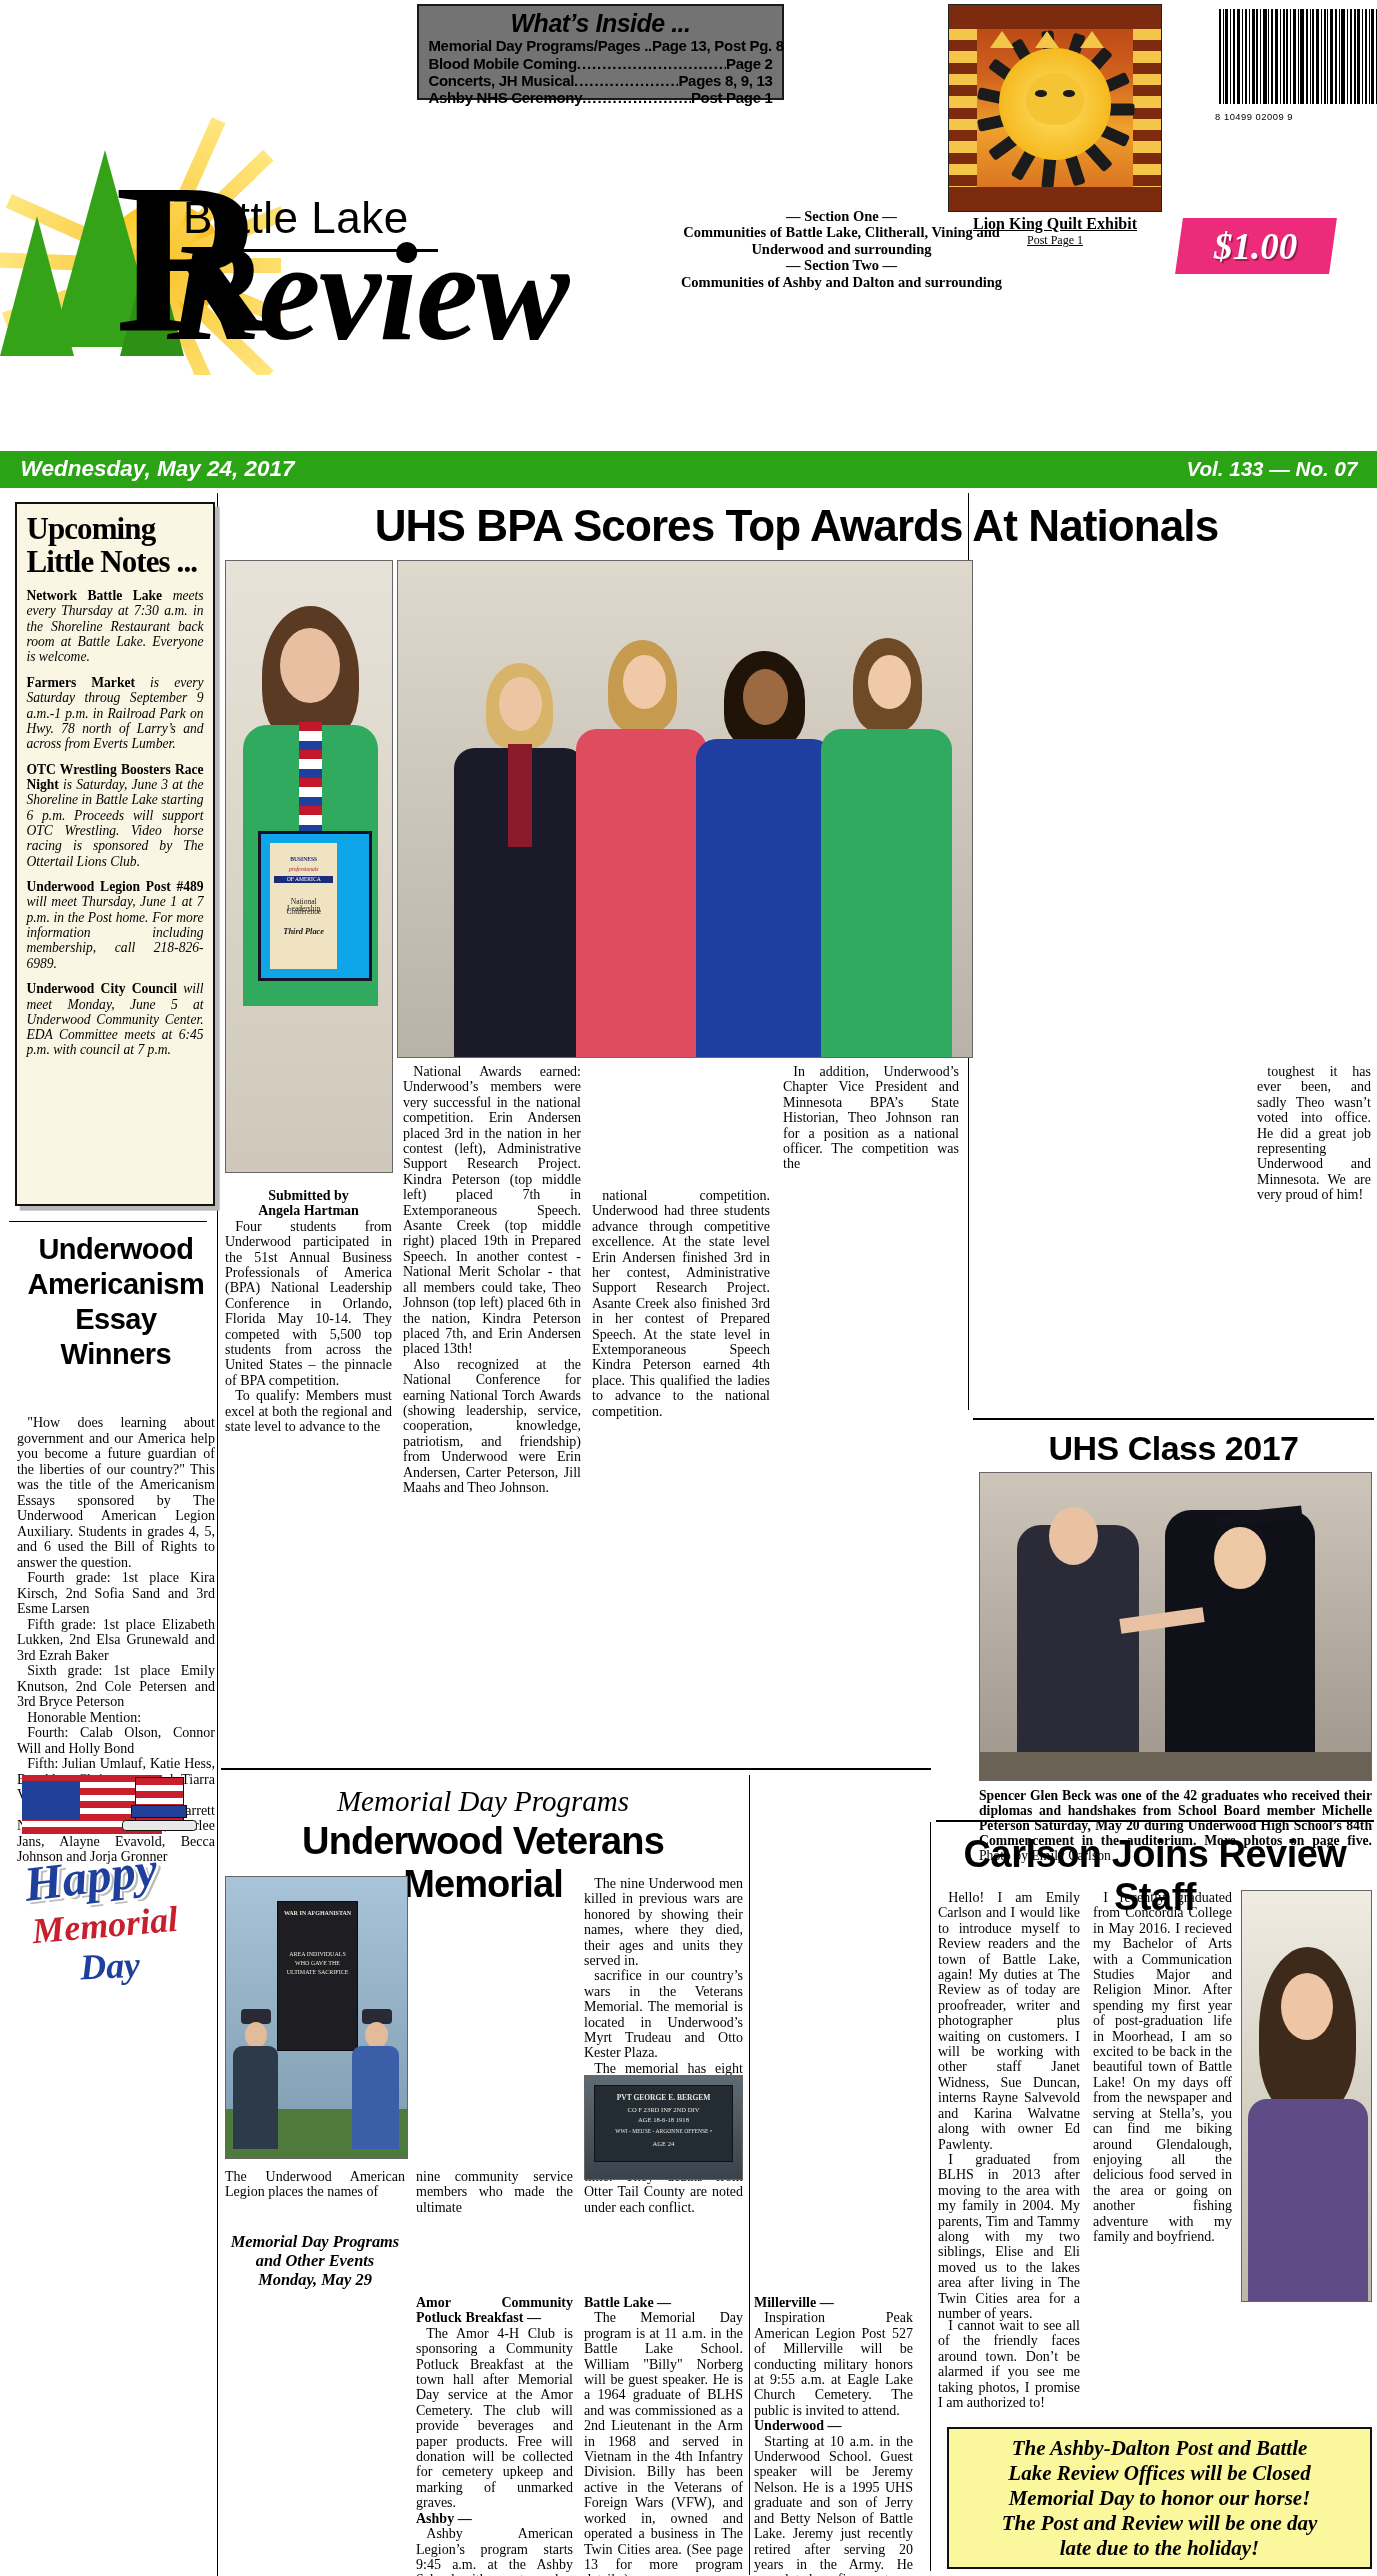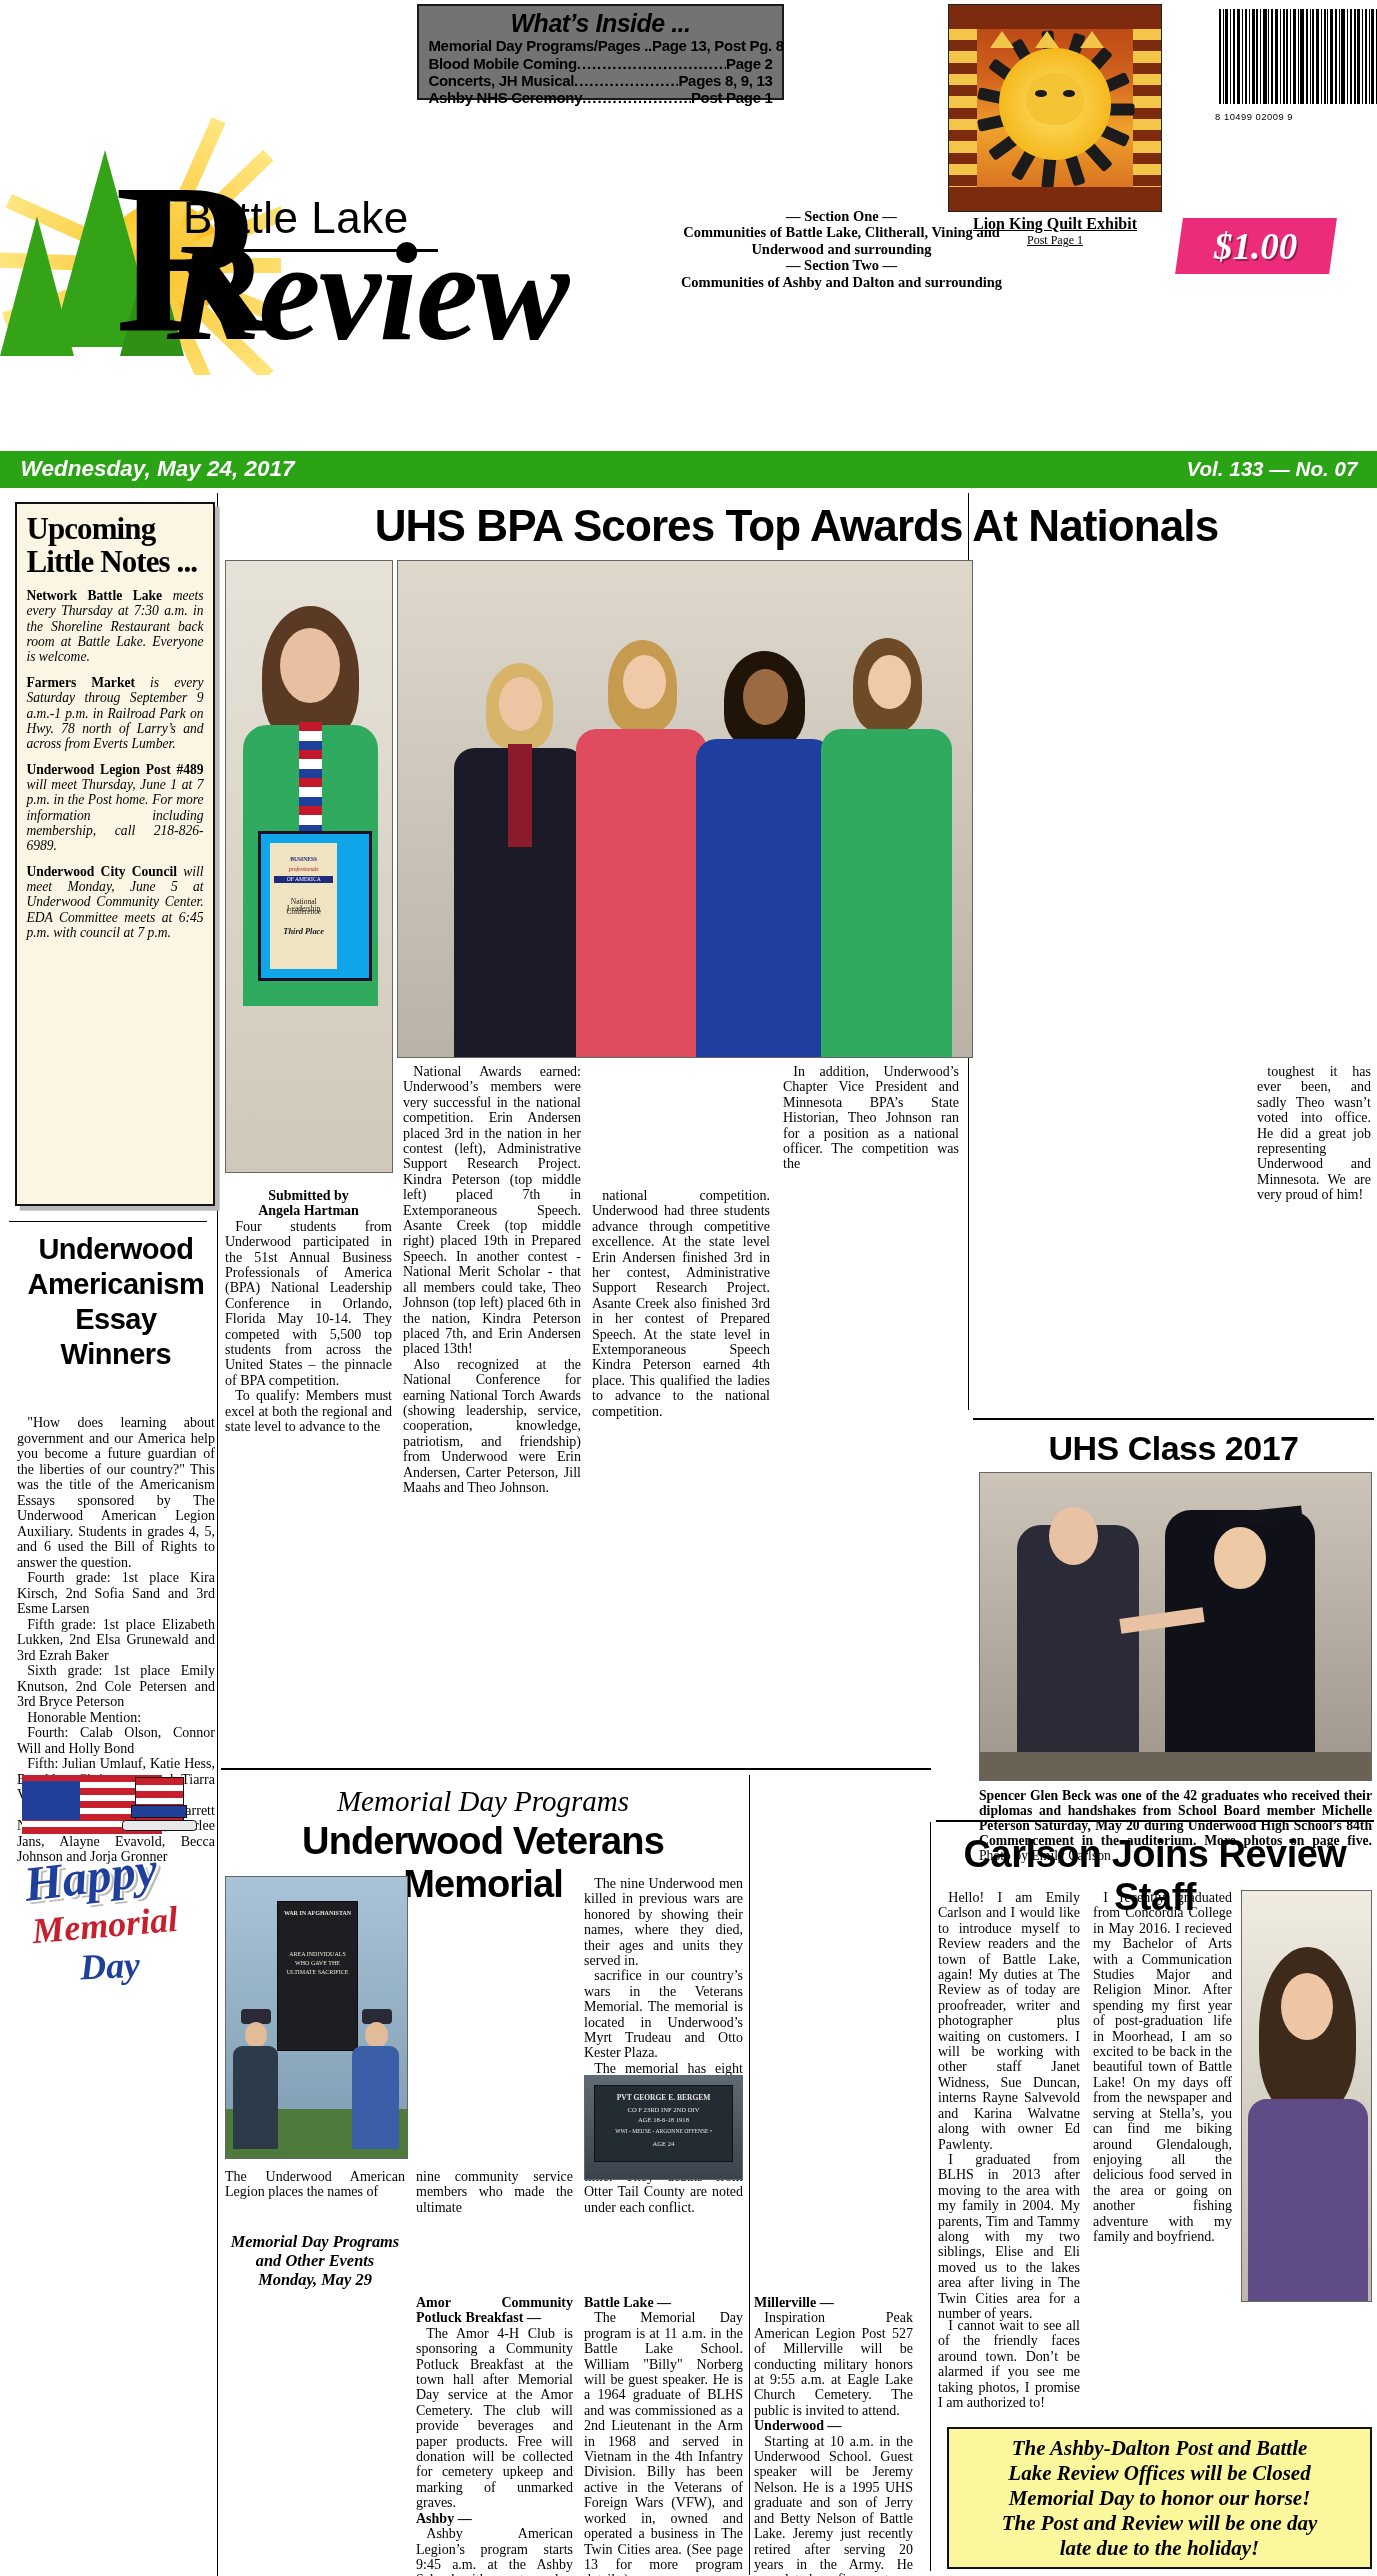--- a/index.html
+++ b/index.html
@@ -391,20 +391,23 @@
     <div id="notes-box">
       <div class="nb-title">Upcoming</div>
       <div class="nb-title">Little Notes ...</div>
       <div class="note">
         <b>Network Battle Lake</b><span> meets every Thursday at 7:30 a.m. in the Shoreline Restaurant back room at Battle Lake. Everyone is welcome.</span>
       </div>
       <div class="note">
         <b>Farmers Market</b><span> is every Saturday throug September 9 a.m.-1 p.m. in Railroad Park on Hwy. 78 north of Larry’s and across from Everts Lumber.</span>
       </div>
       <div class="note">
+        <b>OTC Wrestling Boosters Race Night</b><span> is Saturday, June 3 at the Shoreline in Battle Lake starting 6 p.m. Proceeds will support OTC Wrestling. Video horse racing is sponsored by The Ottertail Lions Club.</span>
+      </div>
+      <div class="note">
         <b>Underwood Legion Post #489</b><span> will meet Thursday, June 1 at 7 p.m. in the Post home. For more information including membership, call 218-826-6989.</span>
       </div>
       <div class="note">
         <b>Underwood City Council</b><span> will meet Monday, June 5 at Underwood Community Center. EDA Committee meets at 6:45 p.m. with council at 7 p.m.</span>
       </div>
     </div>
 
     <div id="essay-title">Underwood Americanism Essay Winners</div>
     <div id="essay-body" class="bodytext">
       <p>"How does learning about government and our America help you become a future guardian of the liberties of our country?"  This was the title of the Americanism Essays sponsored by The Underwood American Legion Auxiliary. Students in grades 4, 5, and 6 used the Bill of Rights to answer the question.</p>

